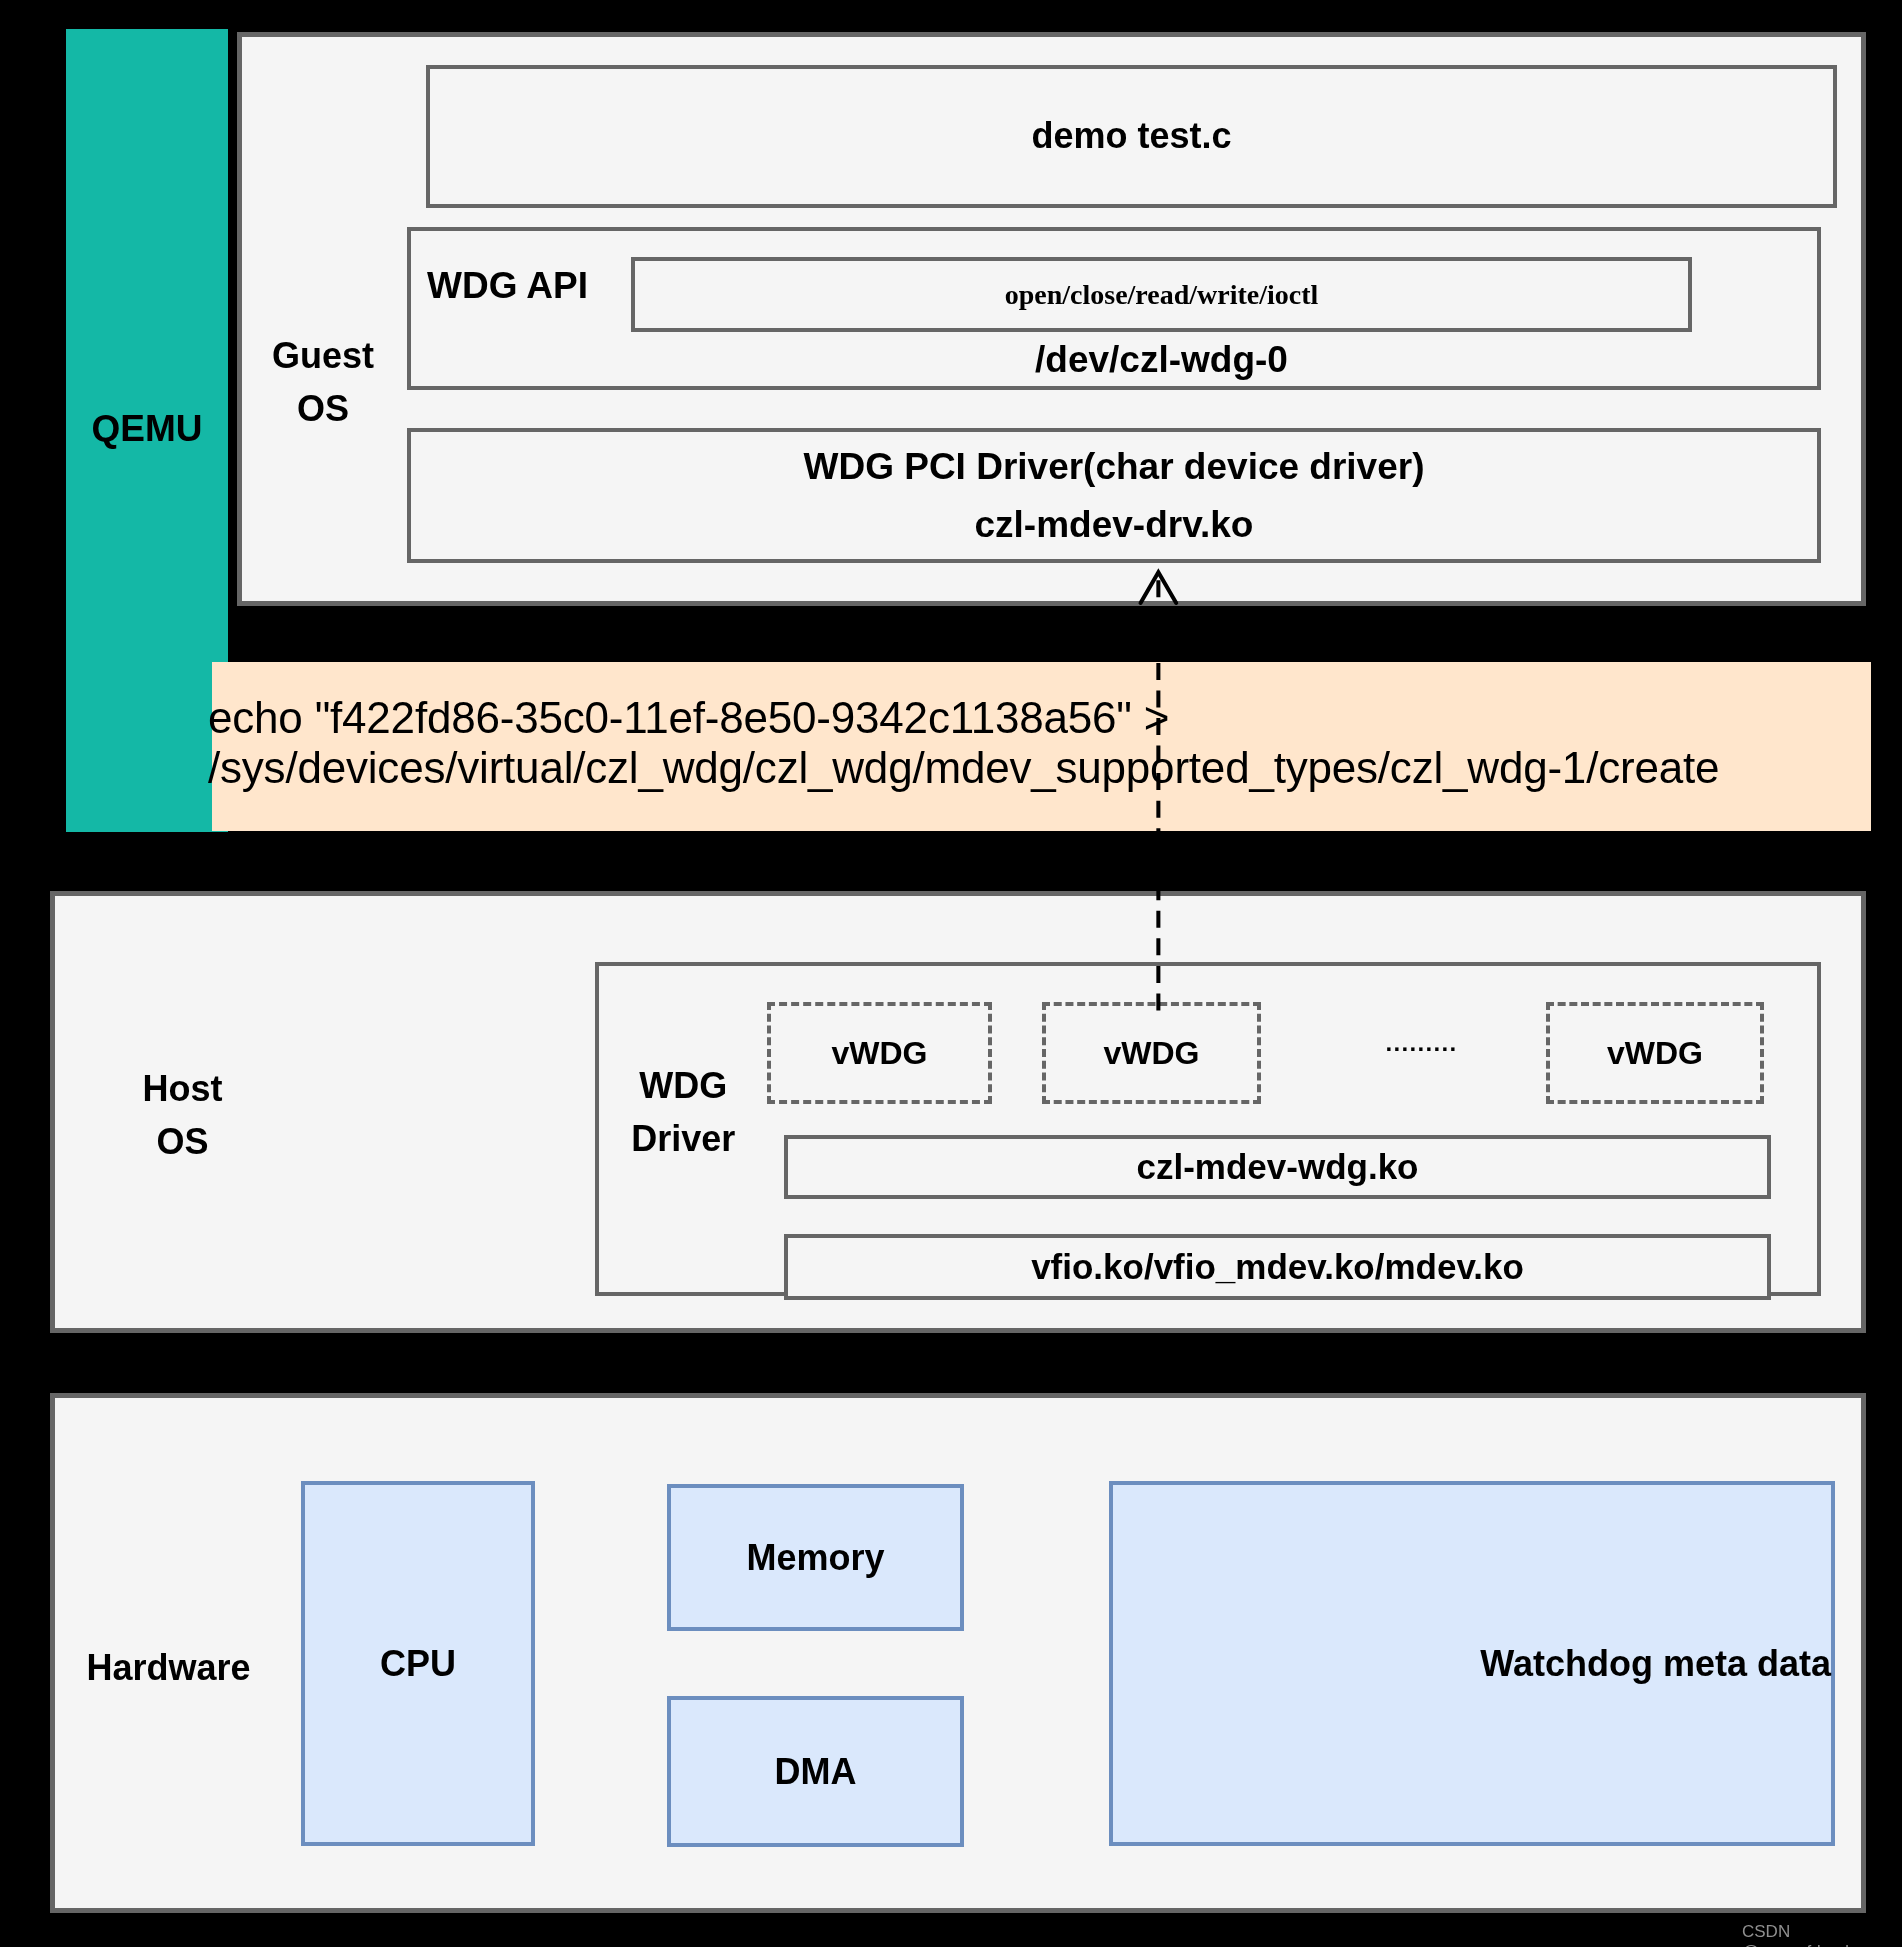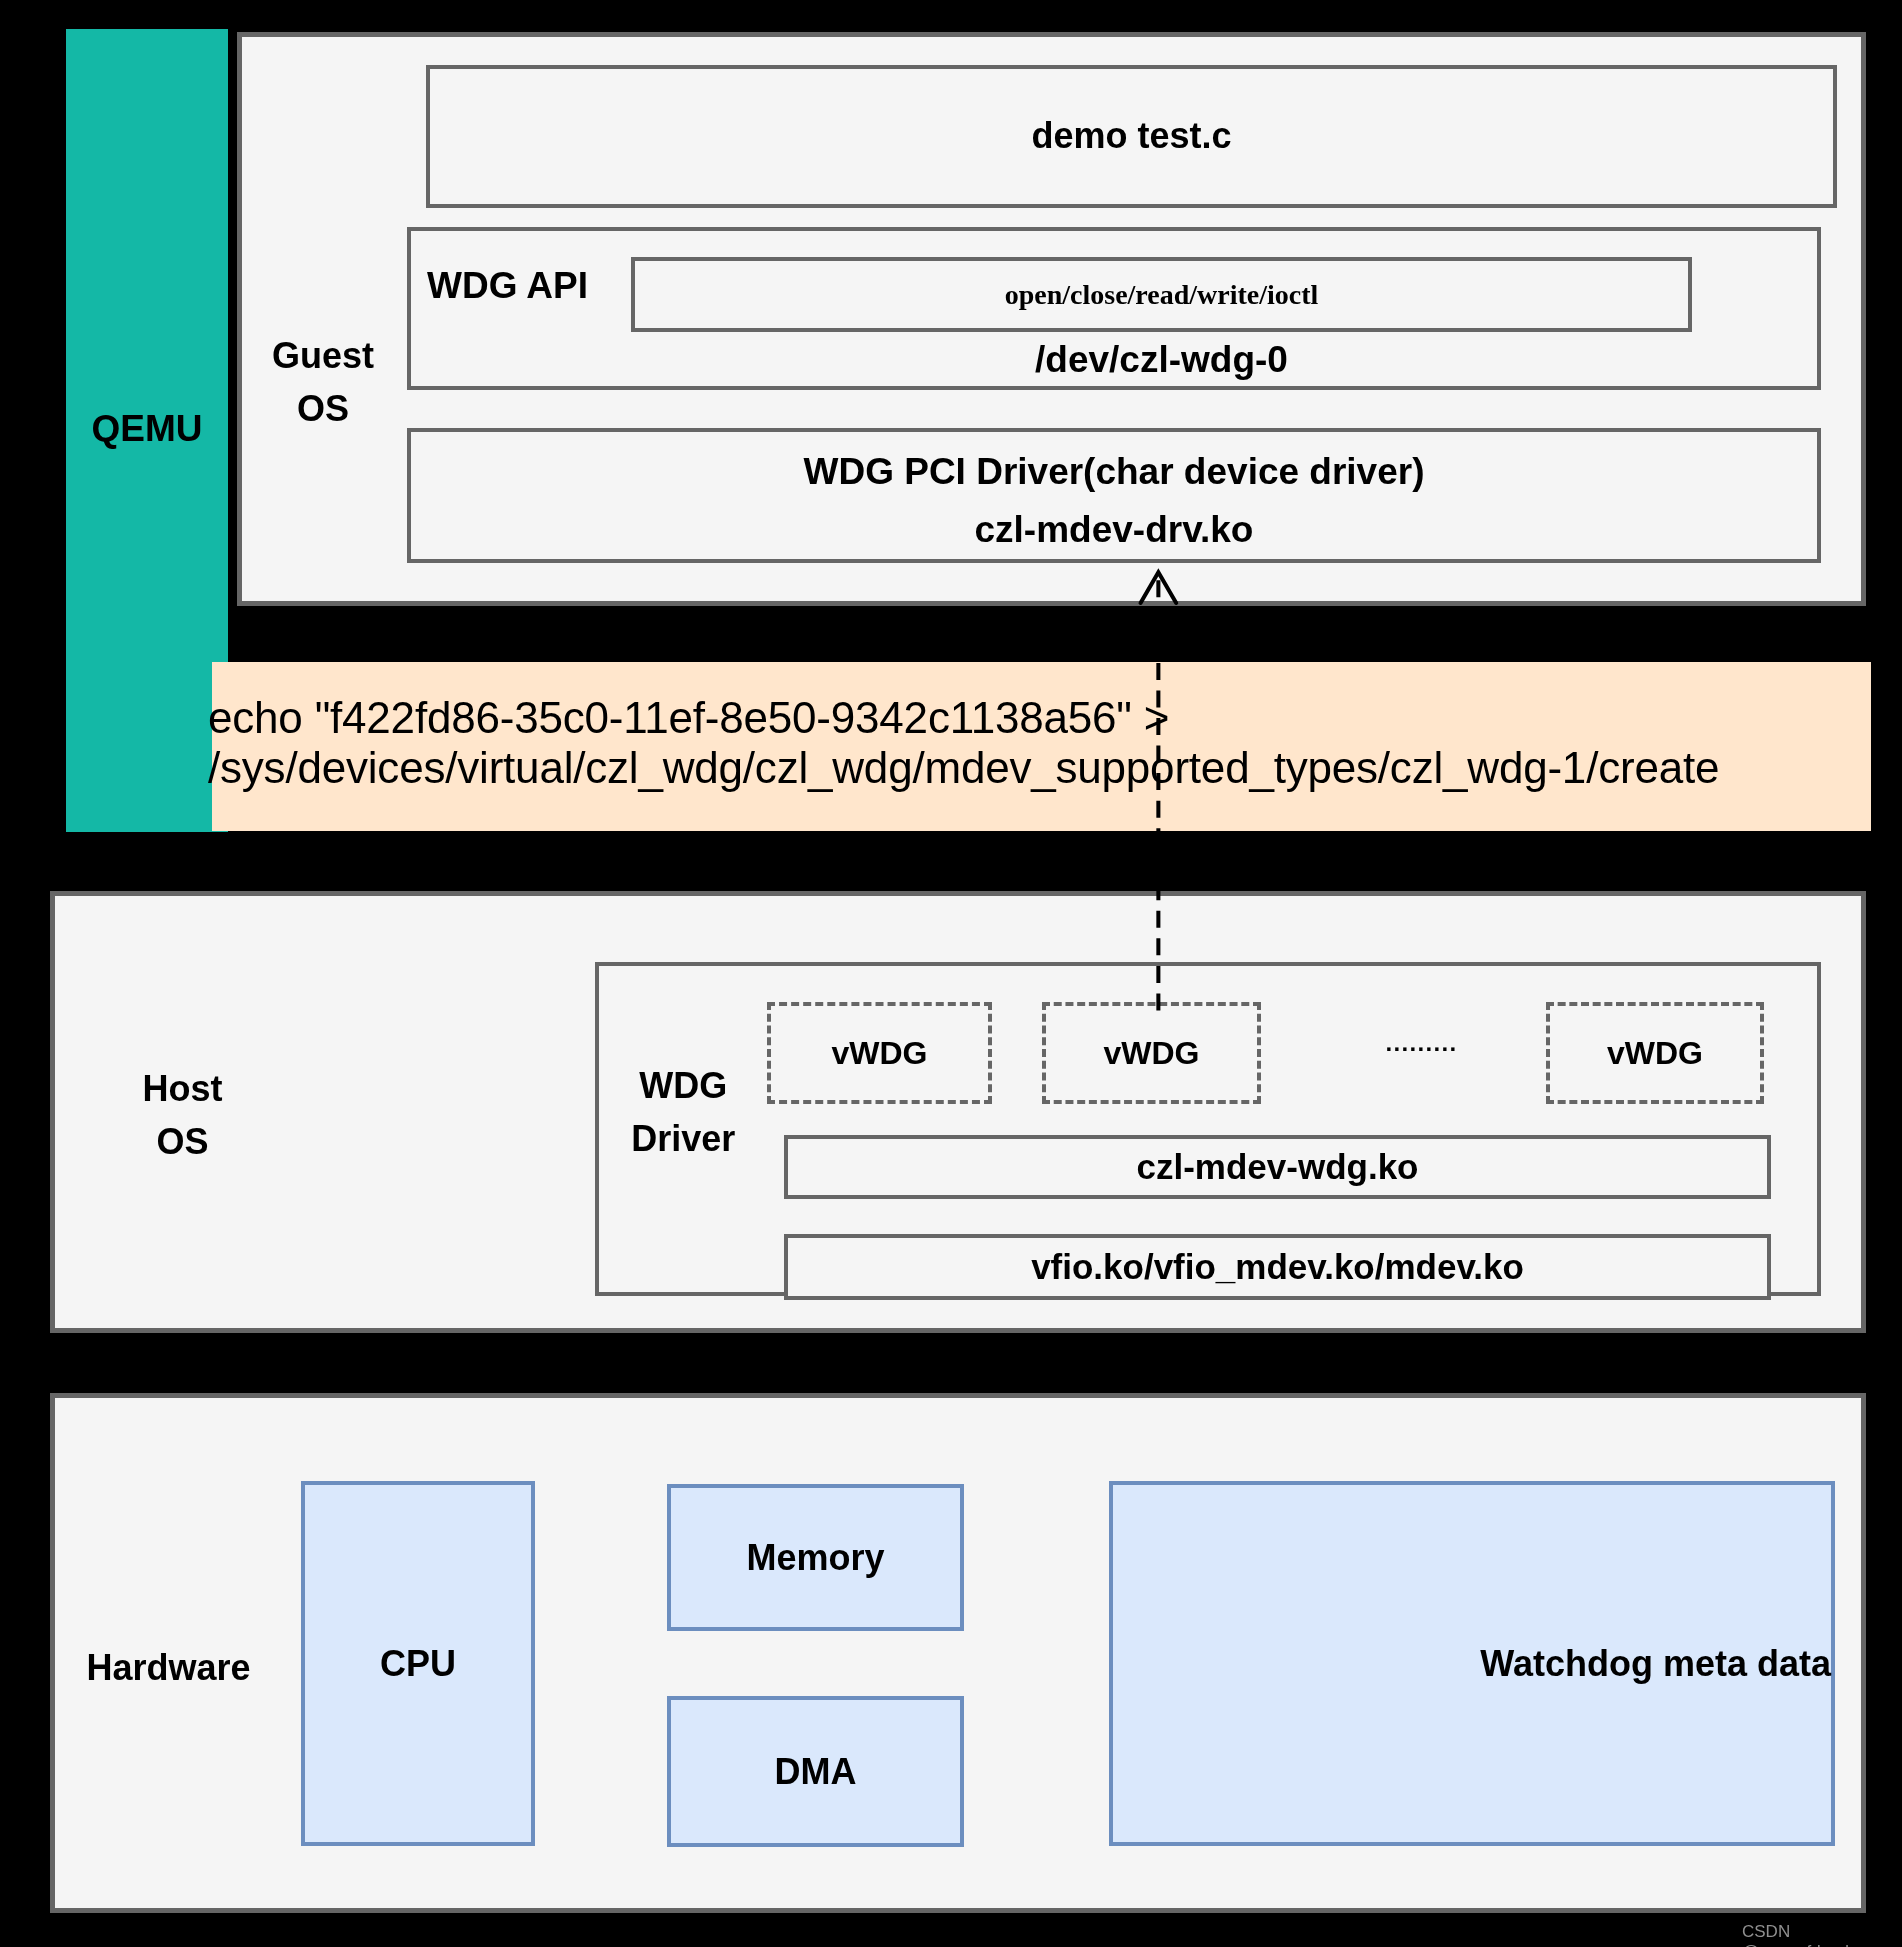--- a/index.html
+++ b/index.html
@@ -6,21 +6,21 @@
   #stage{position:relative;width:1902px;height:1948px;background:#000;overflow:hidden;
          font-family:"Liberation Sans",sans-serif;}
   .abs{position:absolute;box-sizing:border-box;}
   .gbox{position:absolute;box-sizing:border-box;background:#f5f5f5;border:4.9px solid #666;}
   .outer{border-width:5.7px;}
   .inner{border-width:4px;}
   .blue{background:#dae8fc;border:4px solid #6c8ebf;}
   .dash{background:transparent;border:4.9px dashed #666;}
   .hand{font-family:"Liberation Sans",sans-serif;font-weight:600;color:#000;}
   .flexc{display:flex;align-items:center;justify-content:center;text-align:center;}
-  .flexcol{display:flex;flex-direction:column;align-items:center;justify-content:flex-end;text-align:center;}
+  .flexcol{display:flex;flex-direction:column;align-items:center;justify-content:center;text-align:center;}
   .lbl{font-size:36px;line-height:53px;text-align:center;}
   .boxtext{font-size:36px;}
   .modtext{font-size:35px;}
   .vwdgtext{font-size:32px;}
   .echo{font-weight:400;font-size:44px;line-height:50px;color:#000;white-space:nowrap;letter-spacing:-0.2px;}
   .dots{font-size:24px;font-weight:700;letter-spacing:0px;color:#000;}
   .watermark{font-size:17px;color:#8f8f8f;font-weight:400;}
   svg.overlay{position:absolute;left:0;top:0;z-index:50;pointer-events:none;}
 </style>
 </head>

